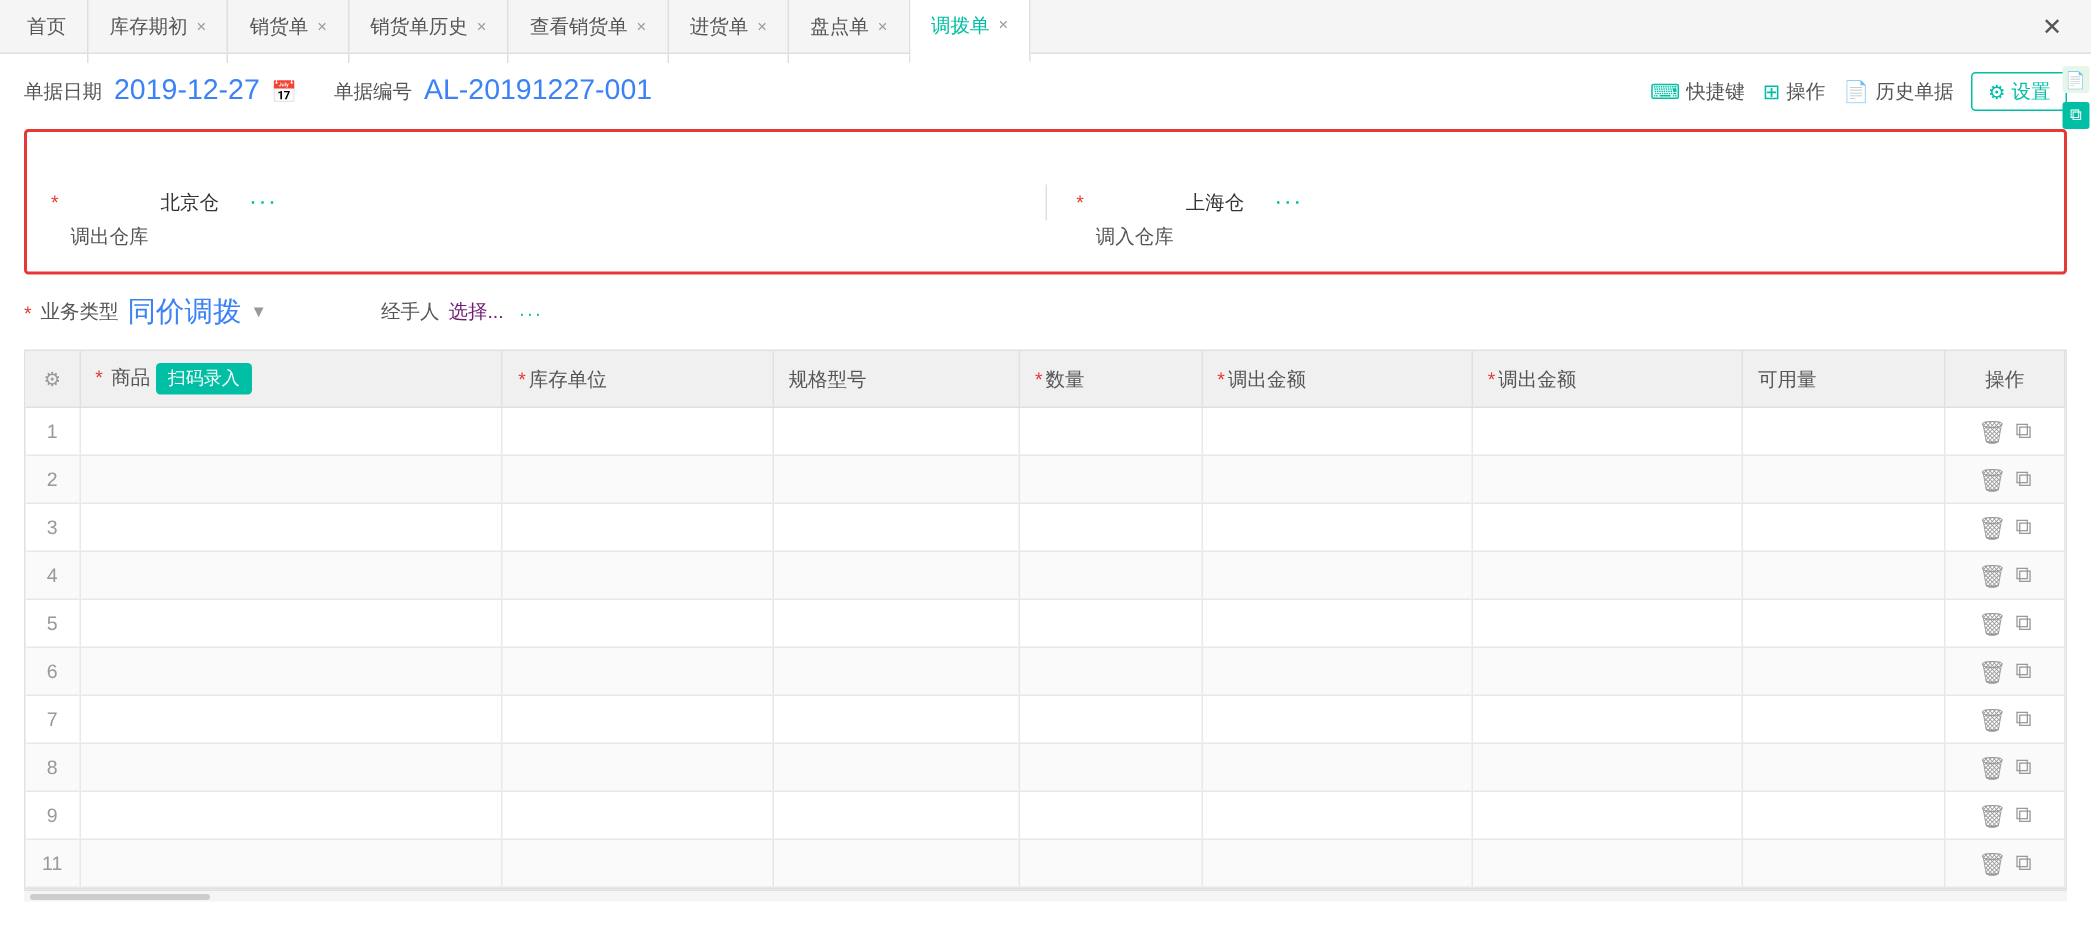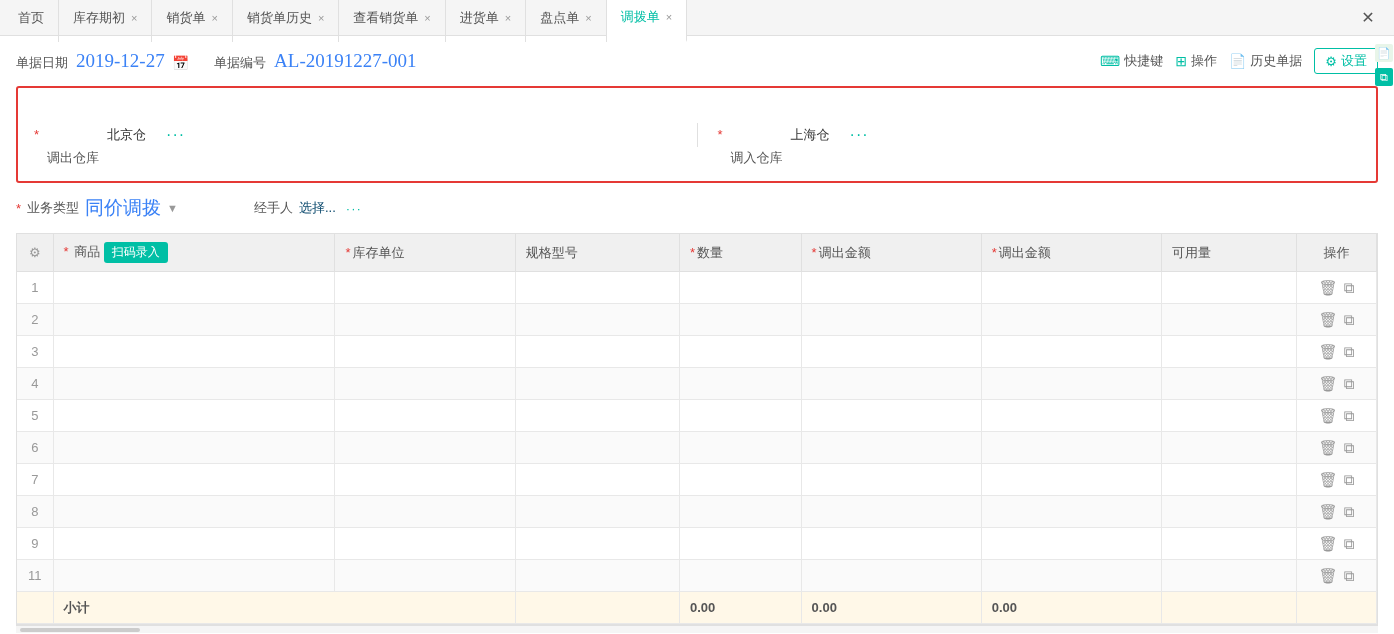--- a/index.html
+++ b/index.html
@@ -66,23 +66,22 @@
 
     
     .header-row {
       display: flex;
       align-items: center;
       margin-bottom: 12px;
       gap: 24px;
     }
     .field-group {
       display: flex;
-      align-items: flex-end;
+      align-items: center;
       gap: 8px;
-      font-family: Liberation Serif, serif;
     }
     .field-label {
       color: #555;
       font-size: 13px;
       white-space: nowrap;
     }
     .field-value {
       color: #3b82f6;
       font-size: 19px;
     }
@@ -177,21 +176,21 @@
       display: flex;
       align-items: center;
       gap: 6px;
     }
     .dropdown-arrow {
       color: #999;
       font-size: 11px;
       cursor: pointer;
     }
     .person-placeholder {
-      color: #0c4a6e;
+      color: #701a75;
     }
 
     
     .table-container {
       border: 1px solid #e0e0e0;
       overflow: auto;
     }
     table {
       width: 100%;
       border-collapse: collapse;
@@ -586,30 +585,20 @@
         <td></td>
         <td></td>
         <td></td>
         <td>
           <div class="row-action-icons">
             <span class="row-icon">🗑</span>
             <span class="row-icon">⧉</span>
           </div>
         </td>
       </tr>
-          <tr>
-        <td class="row-num subtotal"></td>
-        <td class="subtotal" colspan="2" style="color:#555; background:#fff8e8;">小计</td>
-        <td class="subtotal"></td>
-        <td class="subtotal" style="background:#fff8e8;">0.00</td>
-        <td class="subtotal" style="background:#fff8e8;">0.00</td>
-        <td class="subtotal" style="background:#fff8e8;">0.00</td>
-        <td class="subtotal"></td>
-        <td class="subtotal"></td>
-      </tr>
         </tbody>
     </table>
   </div>
 
   <div class="scroll-area">
     <div class="scroll-thumb"></div>
   </div>
 </div>
 
 <div class="right-sidebar">

